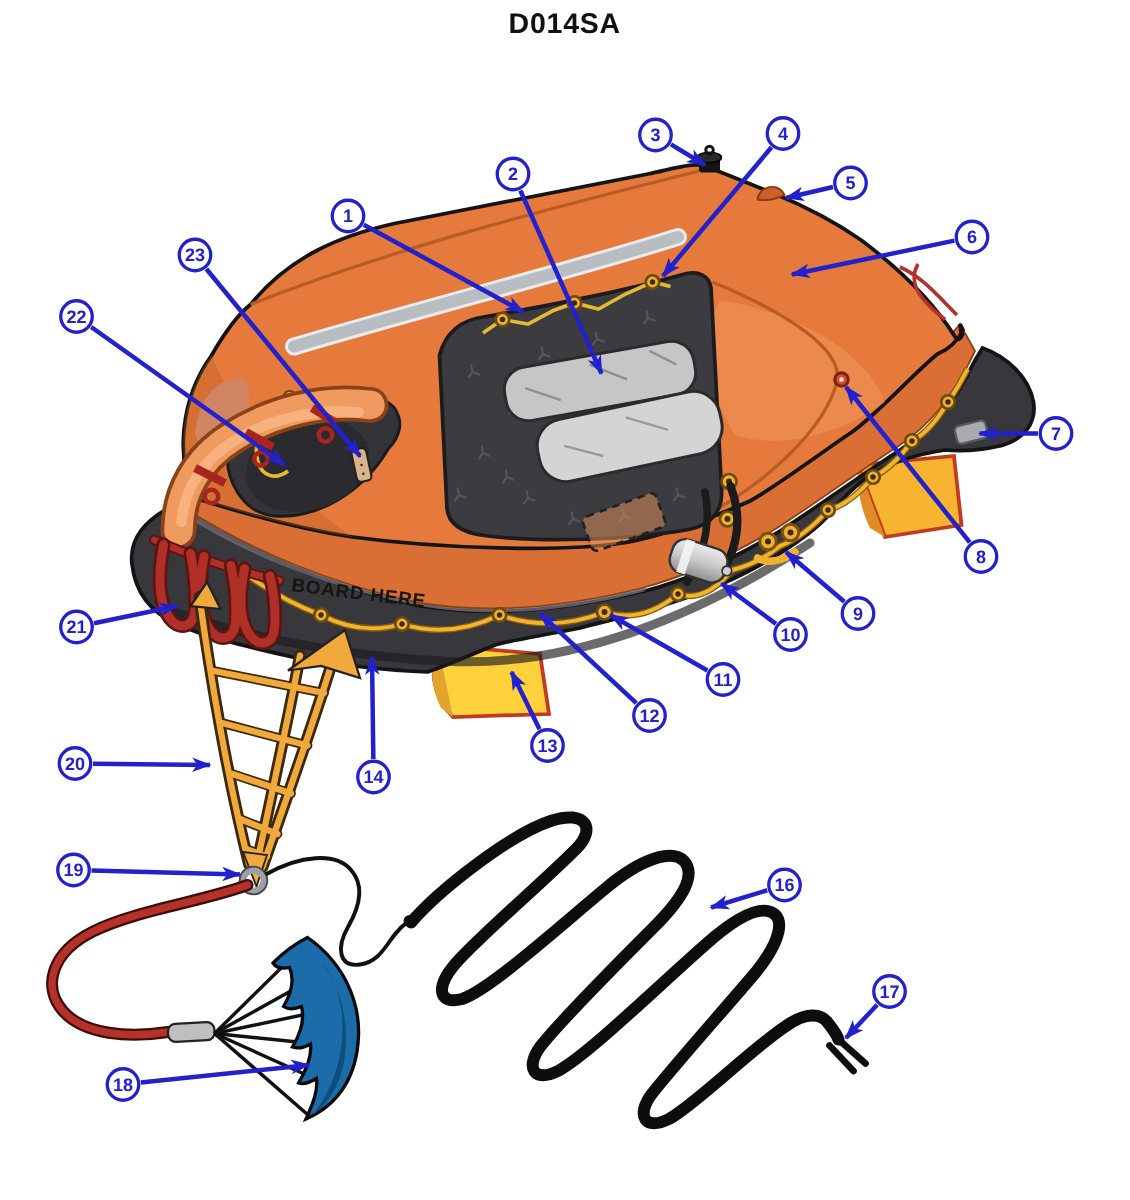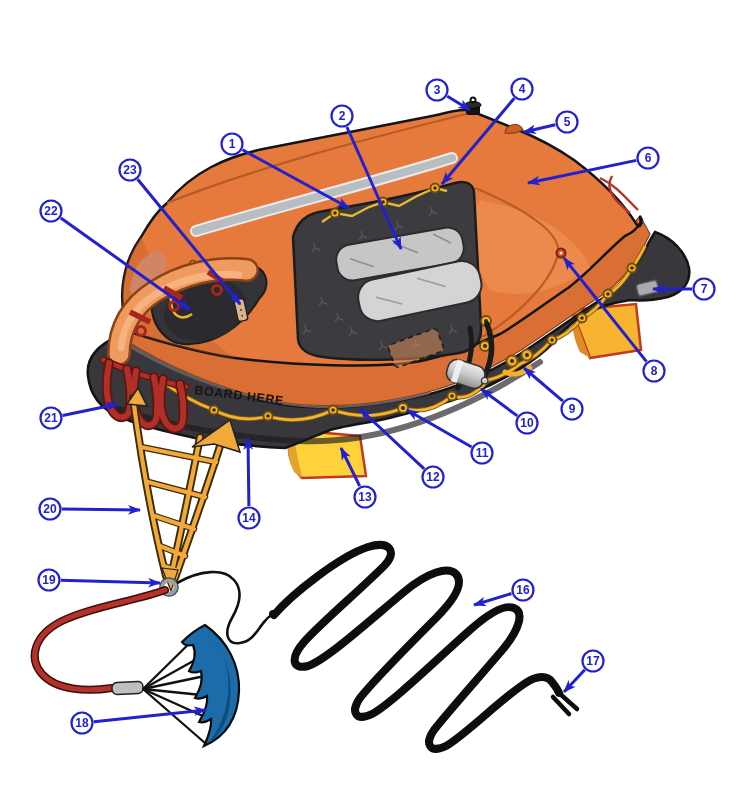--- a/index.html
+++ b/index.html
@@ -10,20 +10,21 @@
     font-size:19px;font-weight:bold;color:#111;letter-spacing:.5px;
   }
   svg.diagram{position:absolute;left:0;top:0;}
   svg text{font-family:"Liberation Sans",sans-serif;}
   .board-here{font-size:12.5px;font-weight:bold;fill:#181411;letter-spacing:.6px;}
 </style>
 </head>
 <body>
 
 <div class="stage">
+  <div class="fig-title">D014SA</div>
 
   <svg class="diagram" width="753" height="800" viewBox="0 0 753 800">
     <defs>
       <marker id="arrowhead" viewBox="0 0 12 9" refX="11" refY="4.5" markerWidth="13" markerHeight="10" orient="auto" markerUnits="userSpaceOnUse">
         <path d="M0,0 L12,4.5 L0,9 L3.2,4.5 Z" fill="#2121CE"></path>
       </marker>
       <linearGradient id="cylGrad" x1="0" y1="0" x2="0" y2="1">
         <stop offset="0" stop-color="#ECECEC"></stop>
           <stop offset="0.5" stop-color="#C9C9C9"></stop>
           <stop offset="1" stop-color="#8F8F8F"></stop>

